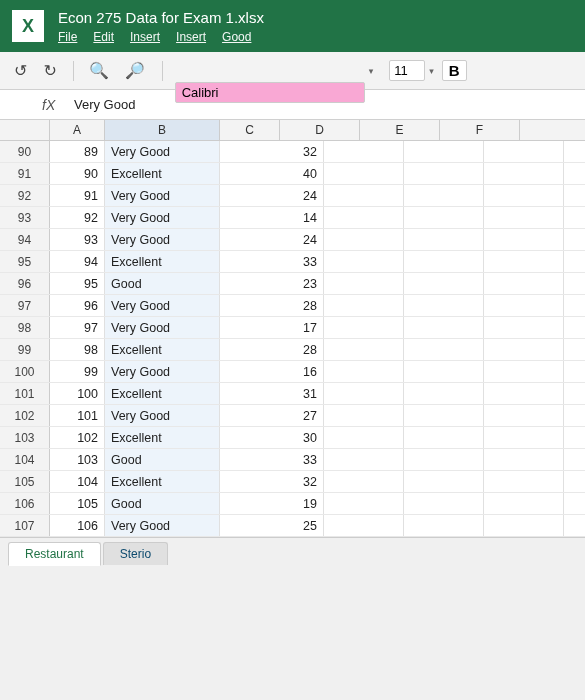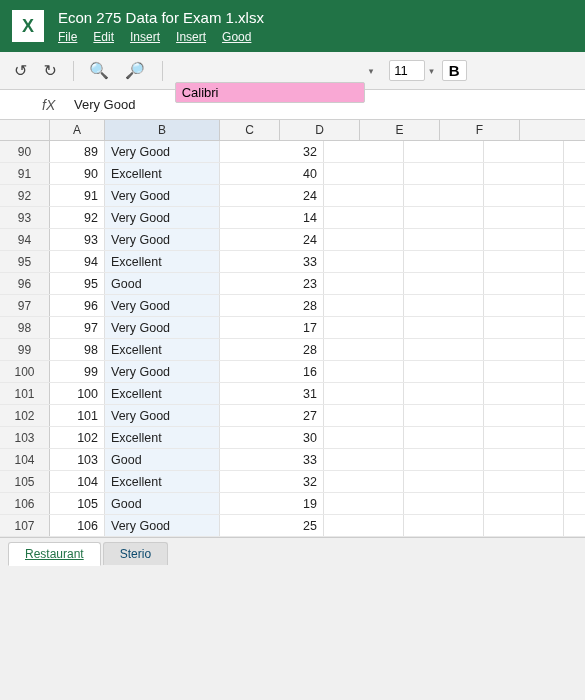--- a/index.html
+++ b/index.html
@@ -226,21 +226,20 @@
       background: #e0e0e0;
       color: #0c4a6e;
       margin-right: 2px;
     }
     .tab.active {
       background: white;
       font-weight: 500;
       color: #217346;
       border-bottom: 1px solid white;
       margin-bottom: -1px;
-      text-decoration: underline;
     }
   </style>
 </head>
 <body>
 
 <div class="title-bar">
   <div class="title-bar-icon">
     <span>X</span>
   </div>
   <div class="title-text-block">

